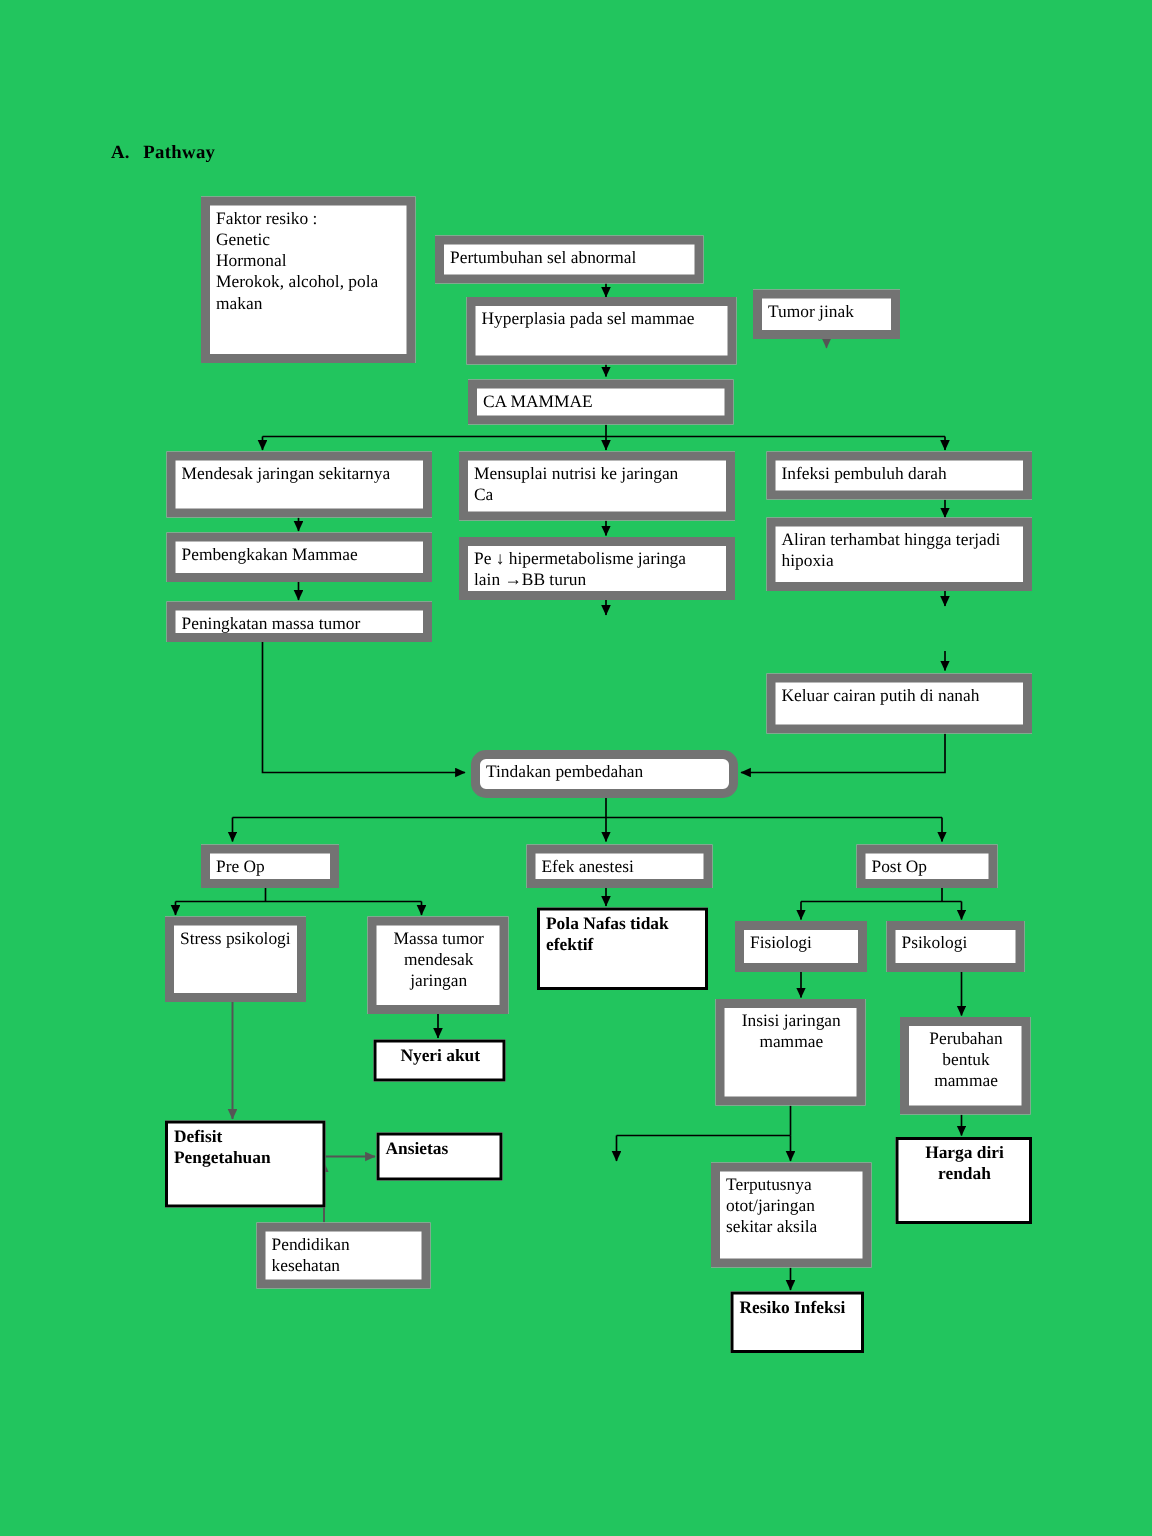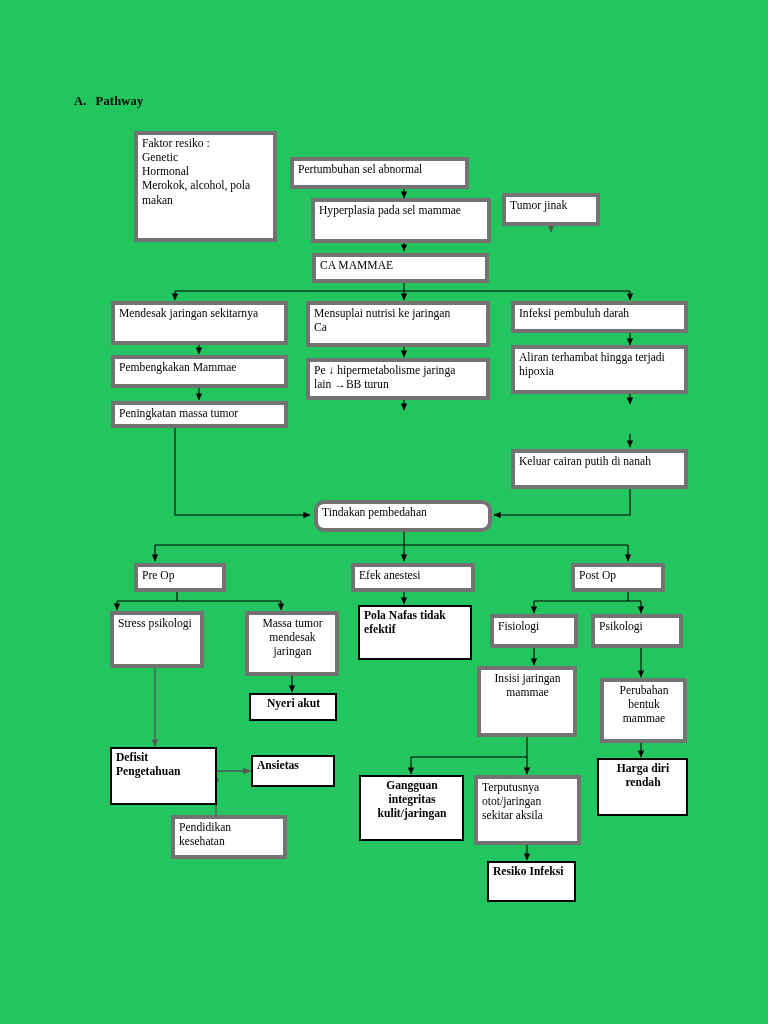--- a/index.html
+++ b/index.html
@@ -32,21 +32,21 @@
     font-family: "Liberation Serif", "DejaVu Serif", serif;
     font-weight: bold;
     font-size: 12.5px;
     letter-spacing: 0.2px;
     white-space: nowrap;
   }
   .heading .lbl-letter { margin-right: 9px; }
   .node {
     position: absolute;
     box-sizing: border-box;
-    border: 4px solid #737373;
+    border: 6px solid #737373;
     background: #ffffff;
     font-size: 11.6px;
     line-height: 1.22;
     padding: 2px 3px 2px 4px;
     overflow: hidden;
   }
   .node.thick {
     border: 2.5px solid #000000;
     font-weight: bold;
   }
@@ -269,25 +269,20 @@
 
   <div class="node thick" style="left:251px; top:755px; width:84px; height:32px;">
     <span class="txt">Ansietas</span>
   </div>
 
   <div class="node thick center" style="left:597px; top:758px; width:91px; height:58px;">
     <span class="txt">Harga diri
 rendah</span>
   </div>
 
-  <div class="node thick center" style="left:359px; top:775px; width:105px; height:66px;">
-    <span class="txt">Gangguan
-integritas
-kulit/jaringan</span>
-  </div>
 
   <div class="node" style="left:474px; top:775px; width:107px; height:70px;">
     <span class="txt">Terputusnya
 otot/jaringan
 sekitar aksila</span>
   </div>
 
   <div class="node" style="left:171px; top:815px; width:116px; height:44px;">
     <span class="txt">Pendidikan
 kesehatan</span>

